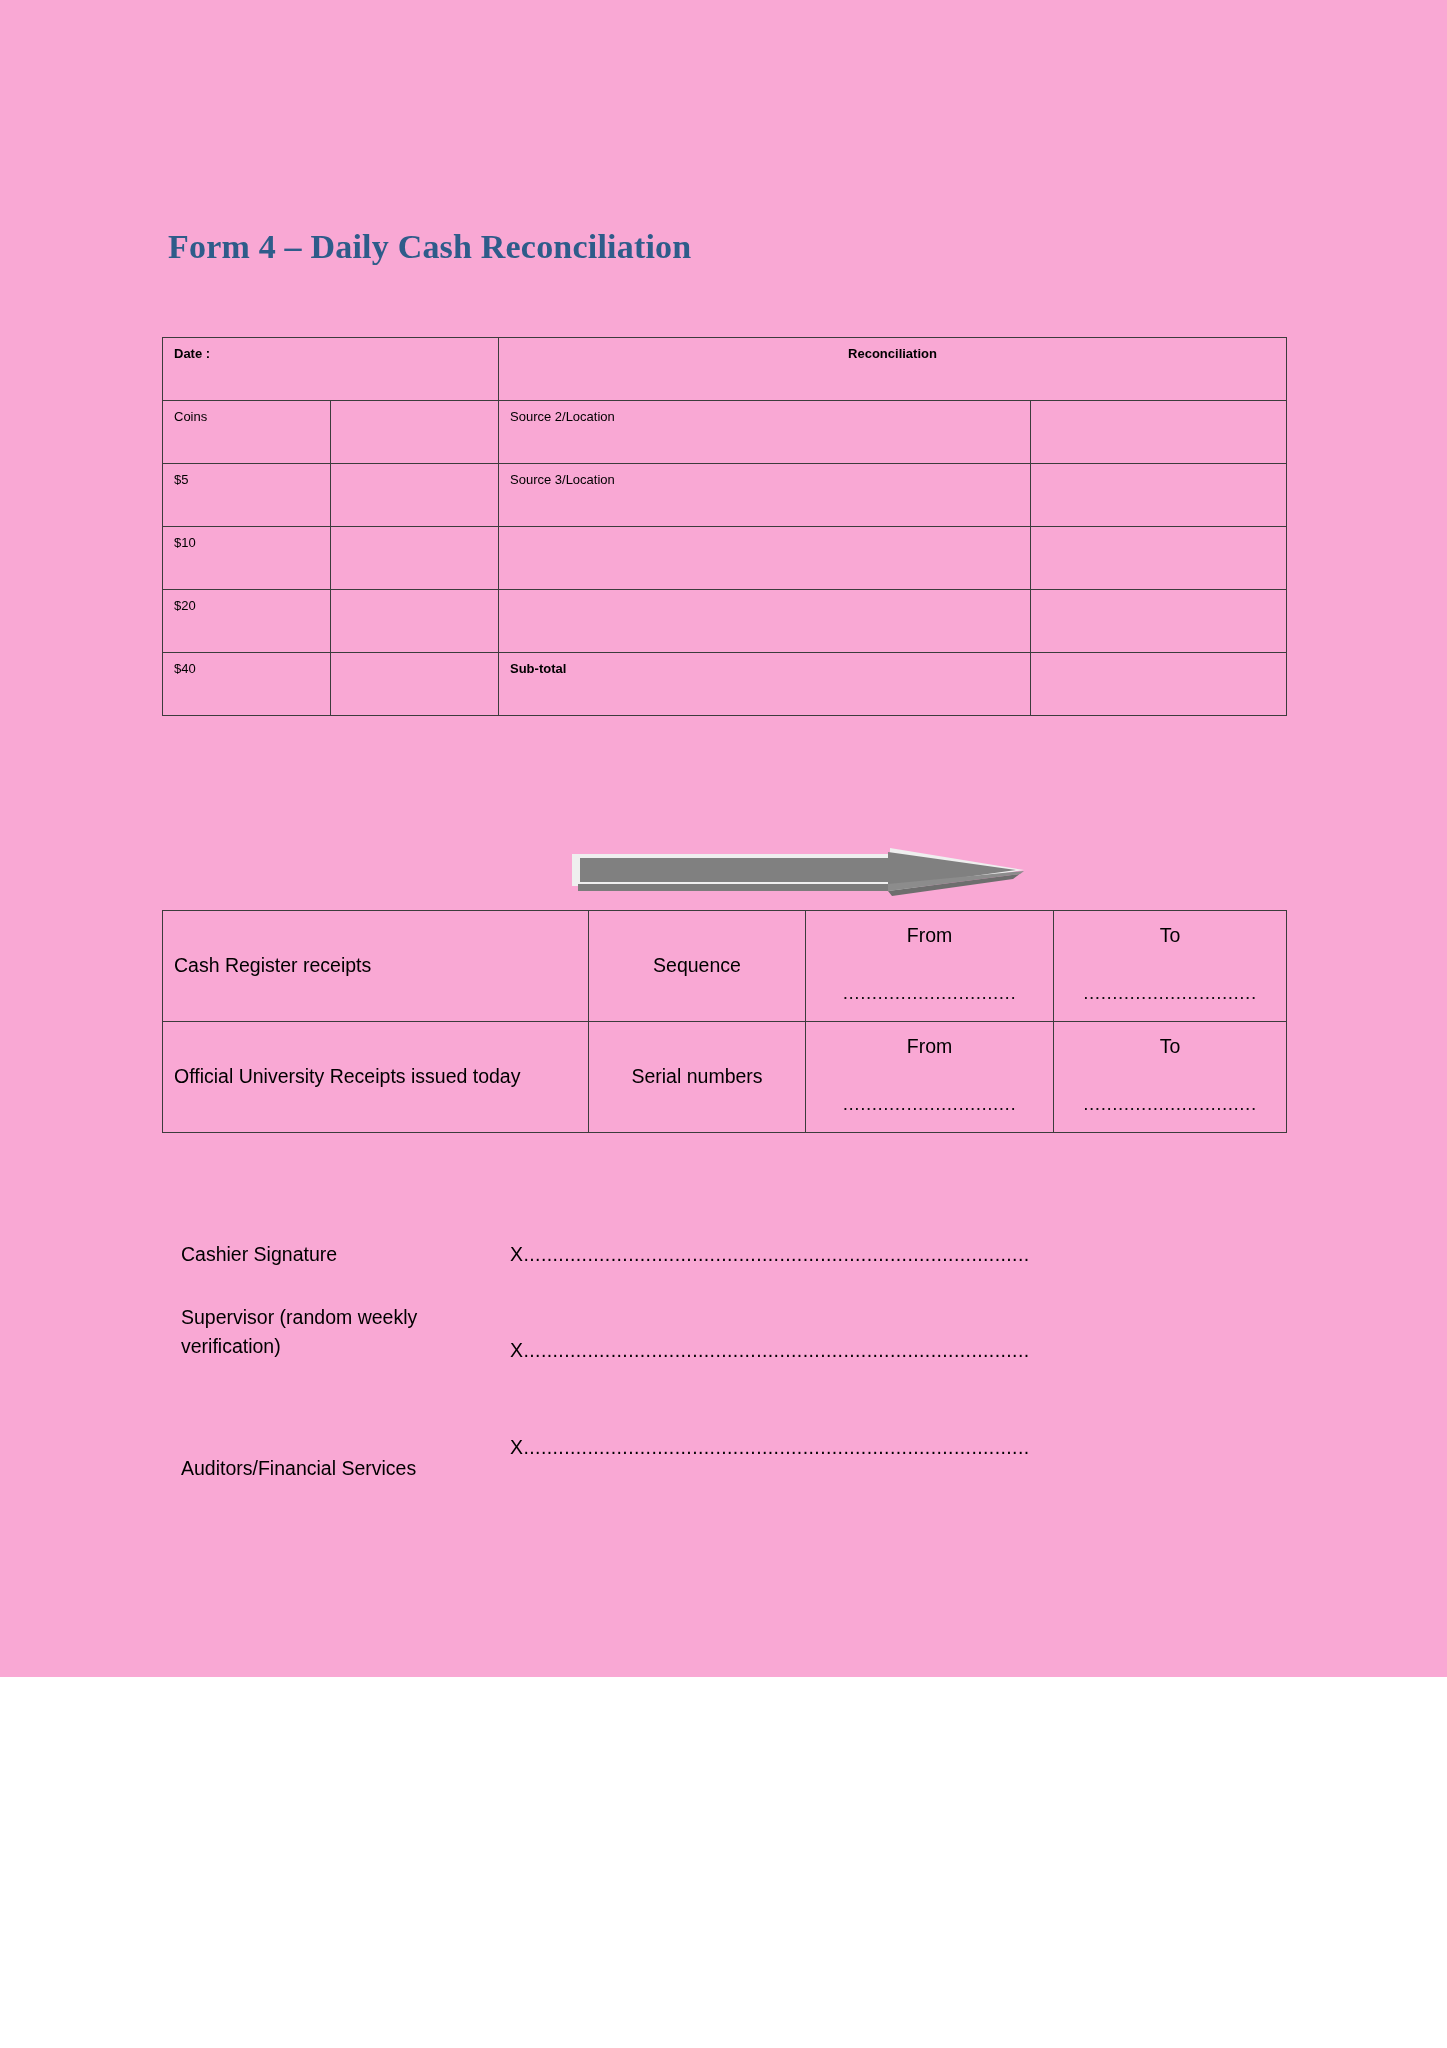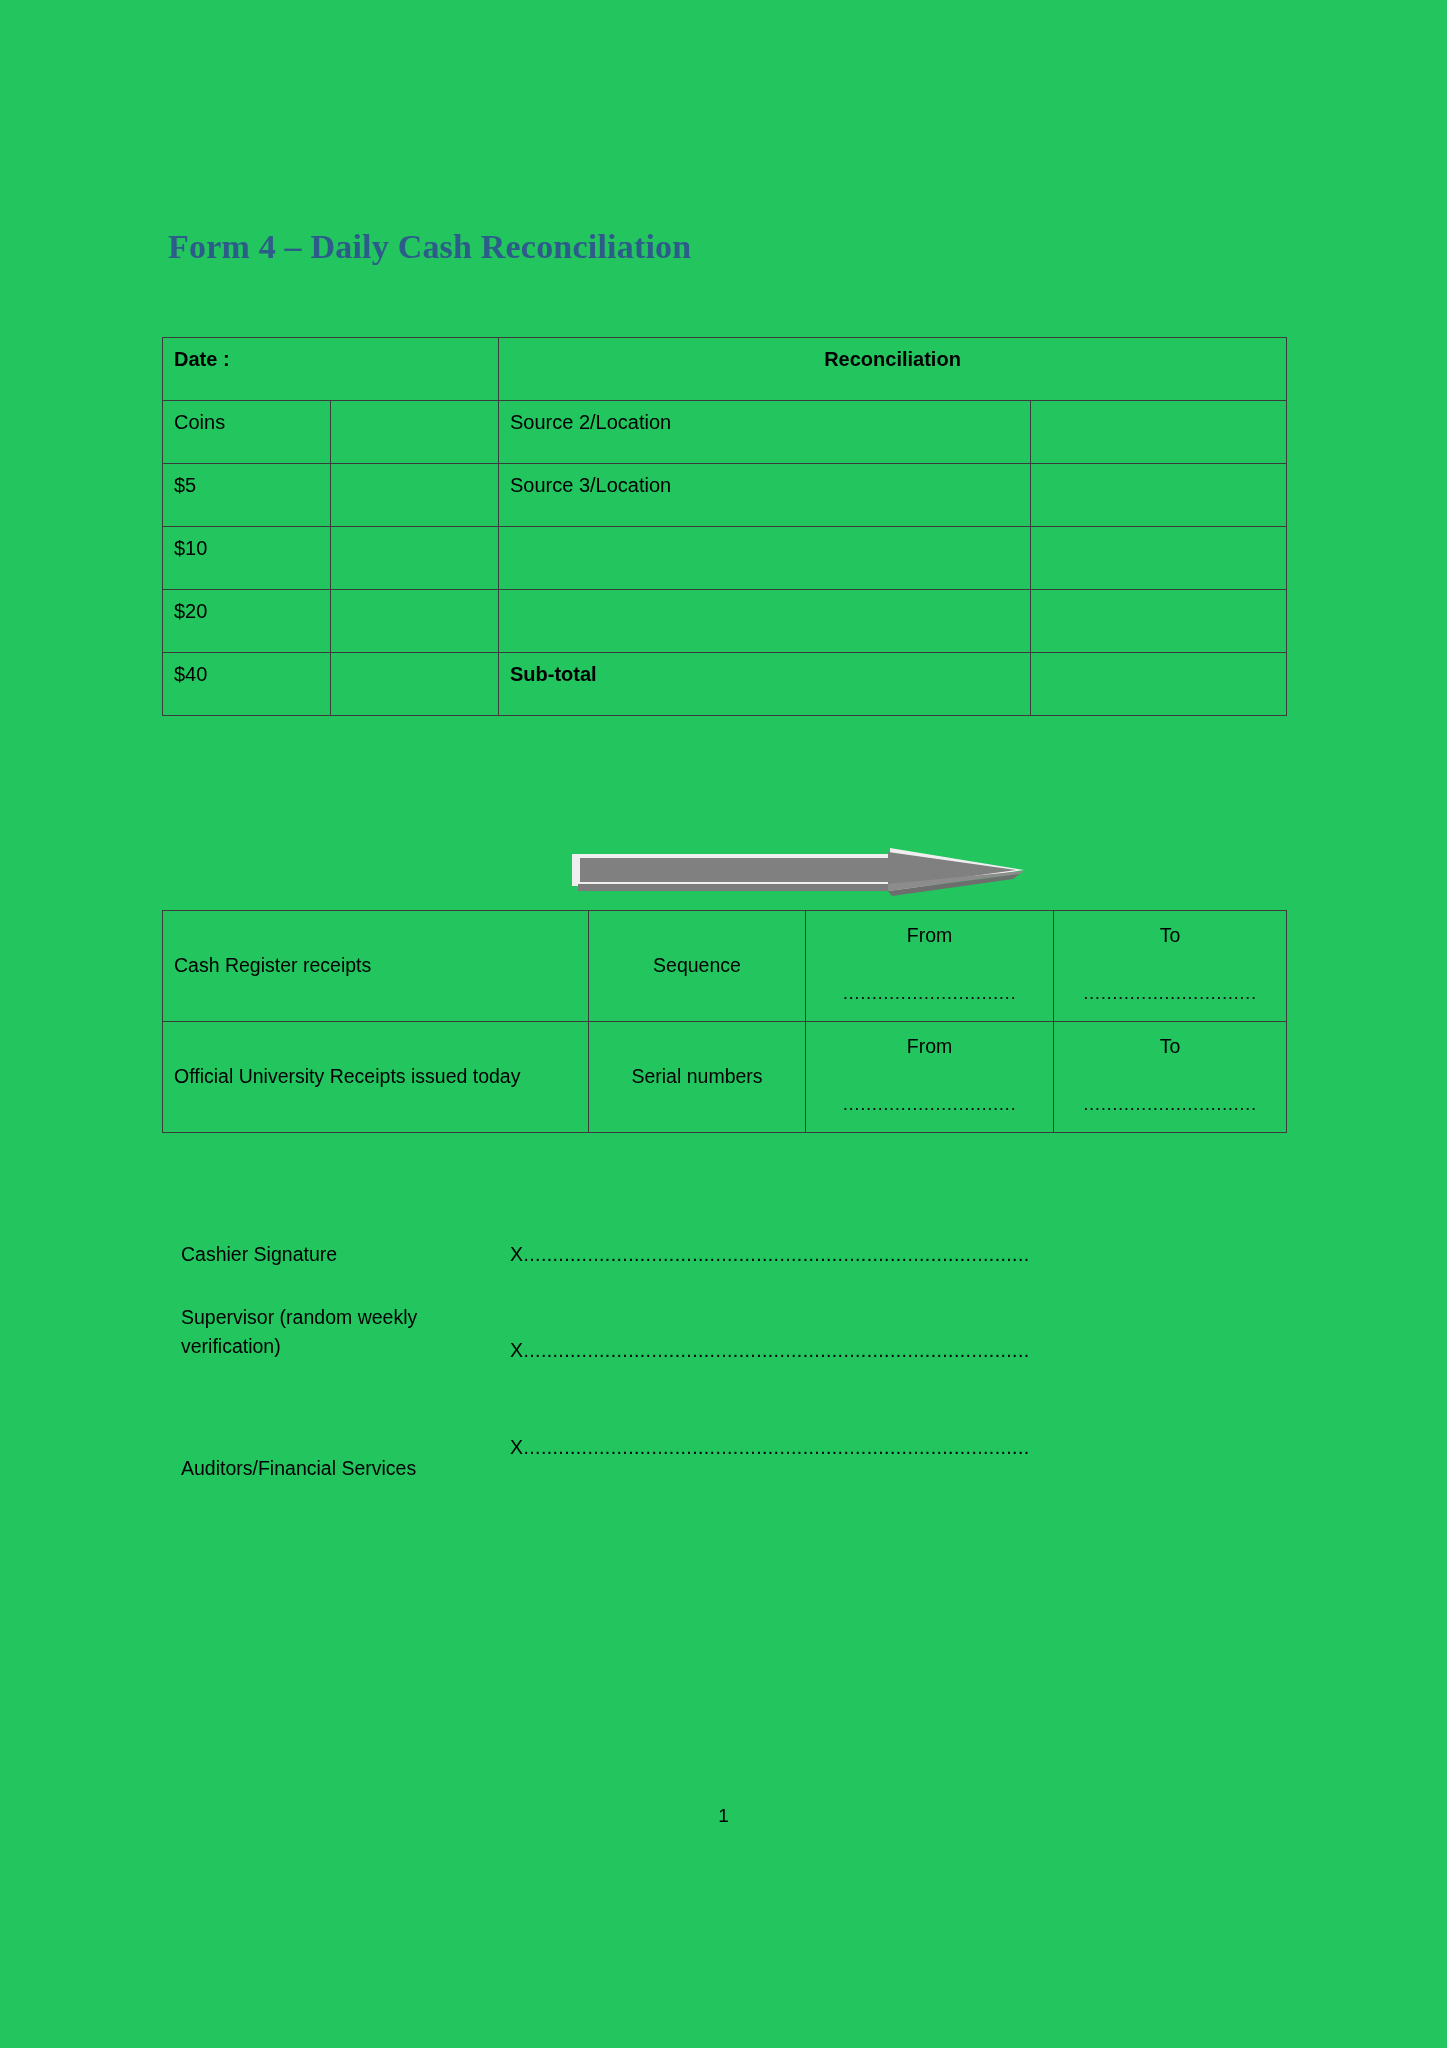--- a/index.html
+++ b/index.html
@@ -7,22 +7,22 @@
     padding: 0;
     background: #ffffff;
   }
   body {
     font-family: "Liberation Sans", sans-serif;
     color: #000000;
   }
   #page {
     position: relative;
     width: 1447px;
-    height: 2048px;
-    background: #22c55e;
+    height: 1677px;
+    background: #f9a8d4;
     overflow: hidden;
   }
 
   
   #doc-title {
     position: absolute;
     left: 168px;
     top: 228px;
     font-family: "Liberation Serif", serif;
     font-weight: bold;
@@ -33,21 +33,21 @@
   }
 
   
   #cash-table {
     position: absolute;
     left: 162px;
     top: 337px;
     width: 1124px;
     border-collapse: collapse;
     table-layout: fixed;
-    font-size: 20px;
+    font-size: 13px;
   }
   #cash-table td {
     border: 1px solid #3c3c3c;
     padding: 7px 11px;
     vertical-align: top;
     line-height: 1.42;
   }
   .b { font-weight: bold; }
   .right { text-align: left; }
   .center { text-align: center; }

